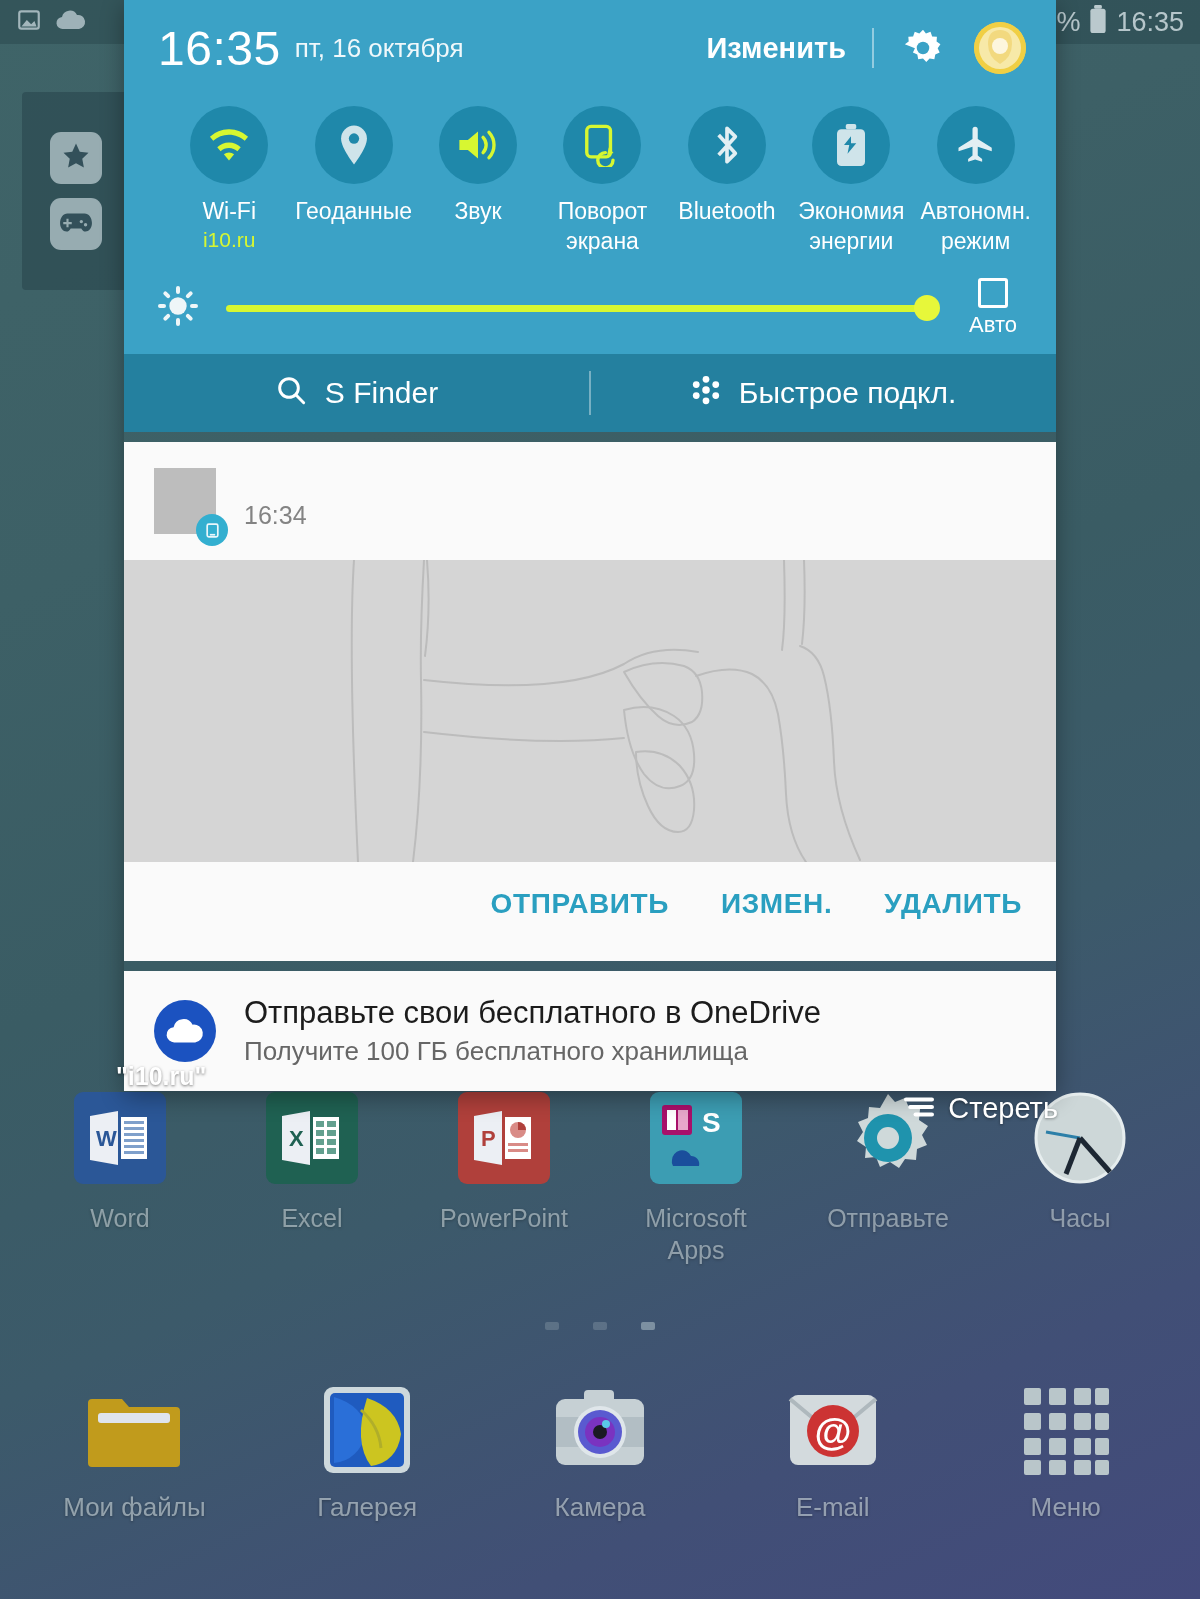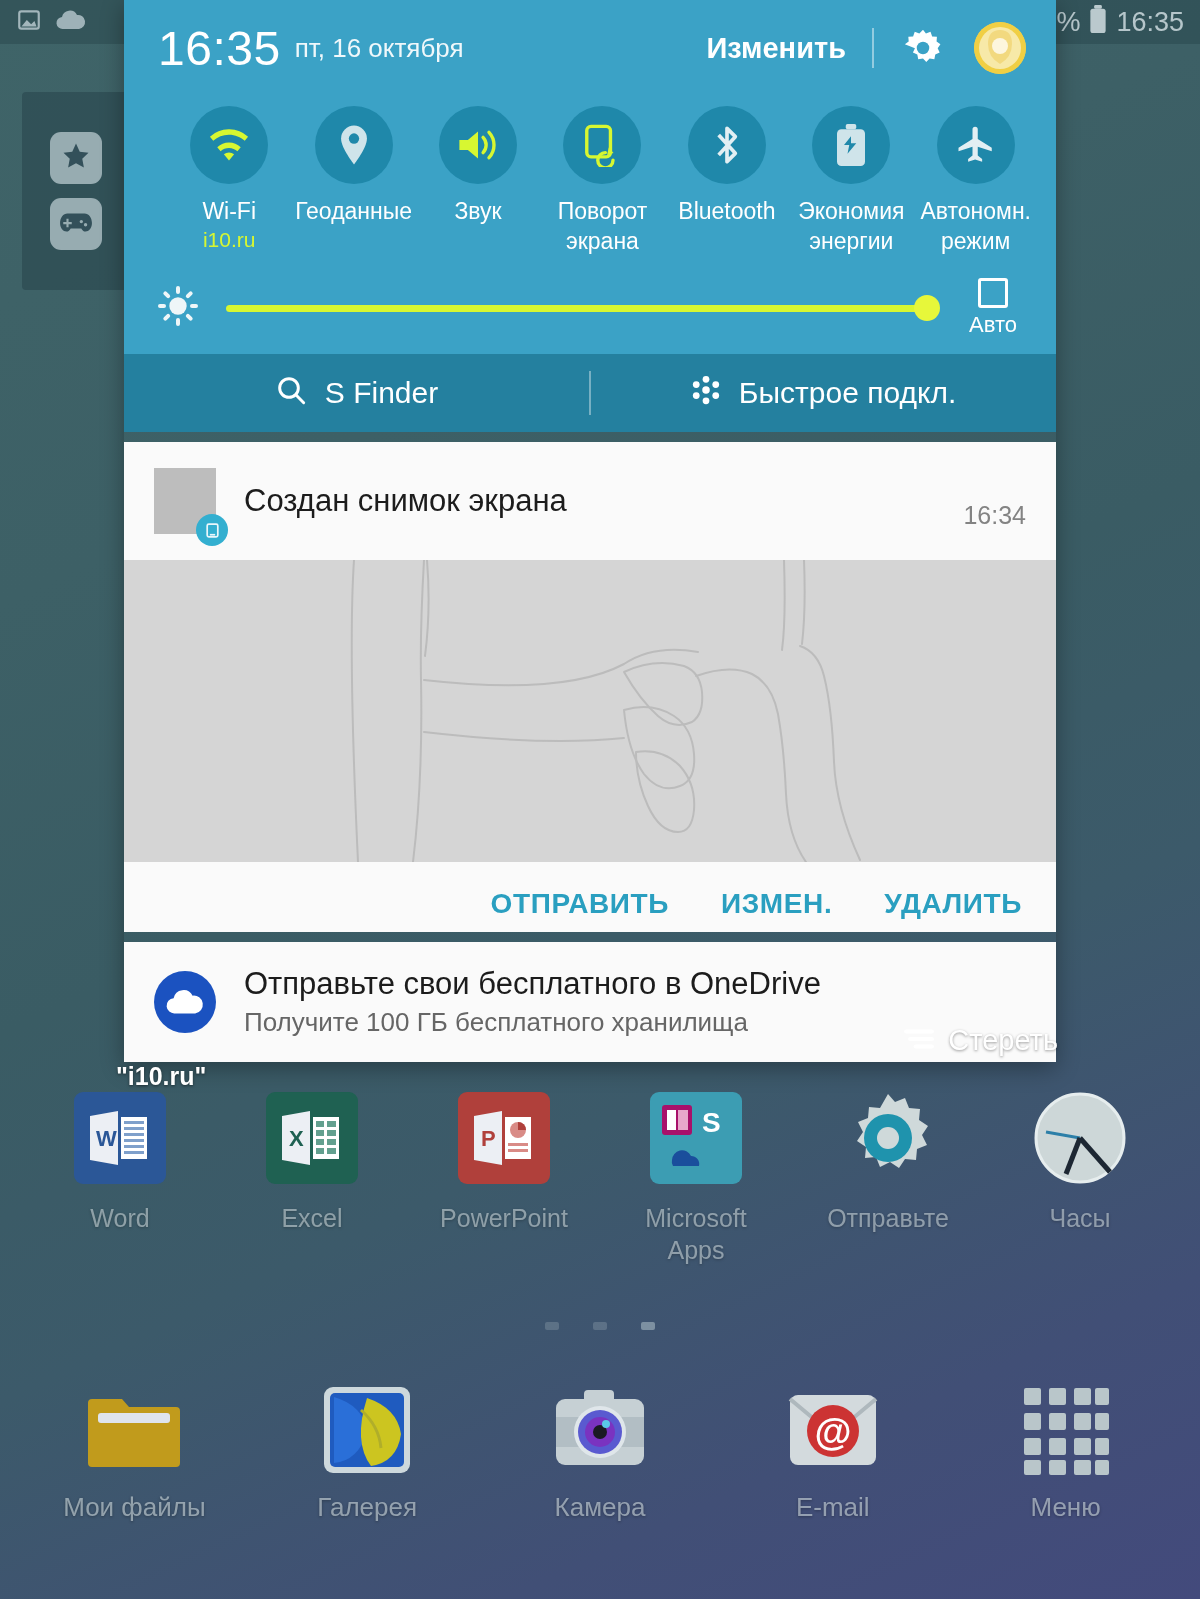--- a/index.html
+++ b/index.html
@@ -164,41 +164,41 @@
     background: #33afd0; display: flex; align-items: center; justify-content: center;
   }
   .notif-title { font-size: 31px; color: #1c1c1c; flex: 1; }
   .notif-time { font-size: 25px; color: #838383; margin-top: 28px; }
 
   .notif-preview {
     height: 302px; background: #d5d5d5; position: relative; overflow: hidden;
   }
   .notif-actions {
     display: flex; justify-content: flex-end; gap: 52px;
-    padding: 26px 34px 12px;
+    padding: 26px 34px 41px;
     border-radius: 20px;
   }
   .notif-action {
     color: #2a9fc0; font-size: 28px; font-weight: bold; letter-spacing: 0.6px;
   }
 
   .onedrive-row { display: flex; align-items: center; padding: 24px 30px; gap: 28px; }
   .od-icon {
     width: 62px; height: 62px; border-radius: 50%; background: #1b52c0;
     display: flex; align-items: center; justify-content: center; flex: none;
   }
   .od-title { font-size: 31px; color: #1c1c1c; }
   .od-sub { font-size: 26px; color: #666666; margin-top: 5px; }
   .watermark-home {
     position: absolute; left: 116px; top: 1062px; z-index: 22;
     color: #ffffff; font-size: 25px; font-weight: bold;
     text-shadow: 0 1px 3px rgba(0,0,0,0.5);
   }
   .clear-home {
-    position: absolute; right: 142px; top: 1024px; z-index: 22;
+    position: absolute; right: 142px; top: 1092px; z-index: 22;
     display: flex; align-items: center; gap: 14px; color: #ffffff; font-size: 29px;
     text-shadow: 0 1px 3px rgba(0,0,0,0.4);
   }
 </style>
 </head>
 <body>
 
 <div id="homescreen">
 
   <div class="edge-panel">
@@ -603,21 +603,20 @@
     <div class="notif-card">
       <div class="notif-row">
         <div class="notif-thumb">
           <div class="notif-badge">
             <svg width="17" height="17" viewBox="0 0 16 16" fill="none" stroke="#eaf7fb" stroke-width="1.6">
               <rect x="3" y="2" width="10" height="12" rx="1.5"></rect>
                 <line x1="5.5" y1="12" x2="10.5" y2="12"></line>
             </svg>
           </div>
         </div>
-        <div class="notif-title">Создан снимок экрана</div>
         <div class="notif-time">16:34</div>
       </div>
 
       <div class="notif-preview">
         <svg width="932" height="302" viewBox="0 0 932 302" preserveAspectRatio="none">
           <rect width="932" height="302" fill="#d5d5d5"></rect>
           <g stroke="#bcbcbc" stroke-width="2" fill="none" stroke-linecap="round" stroke-linejoin="round">
             <path d="M230 0 q-6 90 4 302"></path>
             <path d="M300 0 q-4 70 -3 120 q2 100 -8 182"></path>
             <path d="M303 0 q4 50 -2 96"></path>

